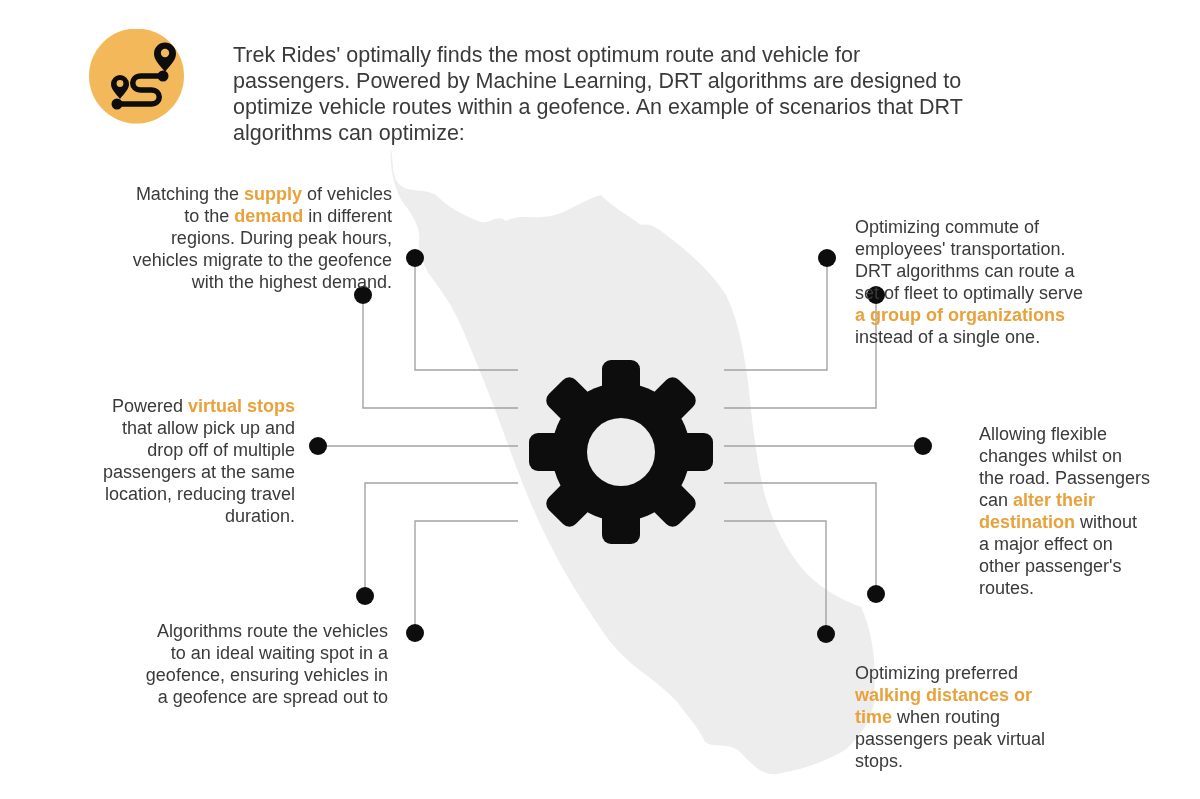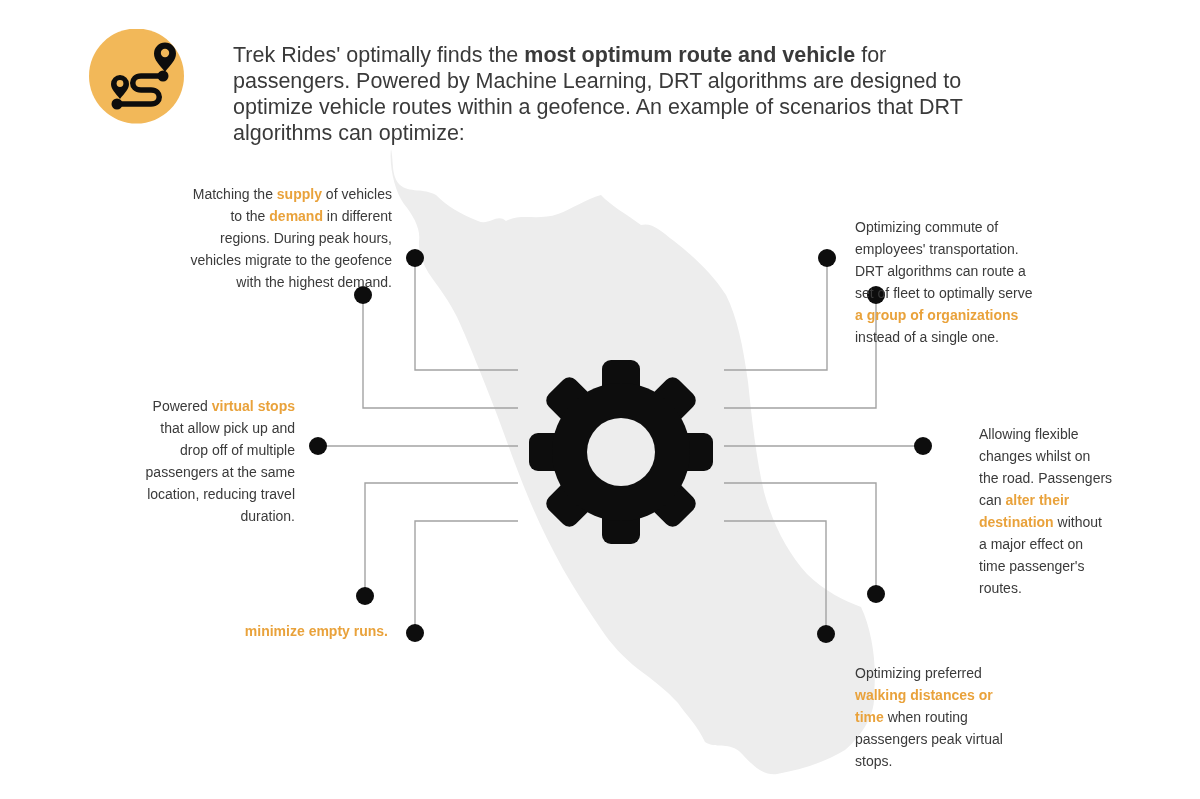--- a/index.html
+++ b/index.html
@@ -23,26 +23,26 @@
   .gear-hole{fill:var(--map);}
   .glyph{fill:var(--ink);}
   .glyph-stroke{fill:none;stroke:var(--ink);stroke-width:5.5;stroke-linecap:round;}
   .pin-hole{fill:var(--iconbg);}
   .header-icon{position:absolute;left:89px;top:29px;width:95px;height:95px;}
   .intro{
     position:absolute;left:233px;top:42px;width:782px;
     font-size:21.5px;line-height:26px;white-space:pre-line;
   }
   .block{
-    position:absolute;font-size:14px;line-height:22px;white-space:pre-line;
+    position:absolute;font-size:18px;line-height:22px;white-space:pre-line;
   }
   .align-right{text-align:right;}
   .align-left{text-align:left;margin-top:42px;}
   .accent{color:var(--accent);font-weight:bold;}
-  .bold{font-weight:bold;}
+  .bold{font-weight:normal;}
   .b1{left:70px;top:183px;width:322px;}
   .b2{left:855px;top:174px;width:310px;}
   .b3{left:58px;top:395px;width:237px;}
   .b4{left:979px;top:381px;width:205px;}
   .b5{left:83px;top:620px;width:305px;}
   .b6{left:855px;top:620px;width:250px;}
 </style>
 </head>
 <body>
 
@@ -147,22 +147,26 @@
 drop off of multiple
 passengers at the same
 location, reducing travel
 duration.</span></div>
   <div class="block b4 align-left"><span>Allowing flexible
 changes whilst on
 the road. Passengers
 can </span><span class="accent">alter their
 destination</span><span> without
 a major effect on
-time passenger's
+other passenger's
 routes.</span></div>
-  <div class="block b5 align-right"><span class="accent">minimize empty runs.</span></div>
+  <div class="block b5 align-right"><span>Algorithms route the vehicles
+to an ideal waiting spot in a
+geofence, ensuring vehicles in
+a geofence are spread out to
+</span></div>
   <div class="block b6 align-left"><span>Optimizing preferred
 </span><span class="accent">walking distances or
 time</span><span> when routing
 passengers peak virtual
 stops.</span></div>
 
 </div>
 
 </body></html>

